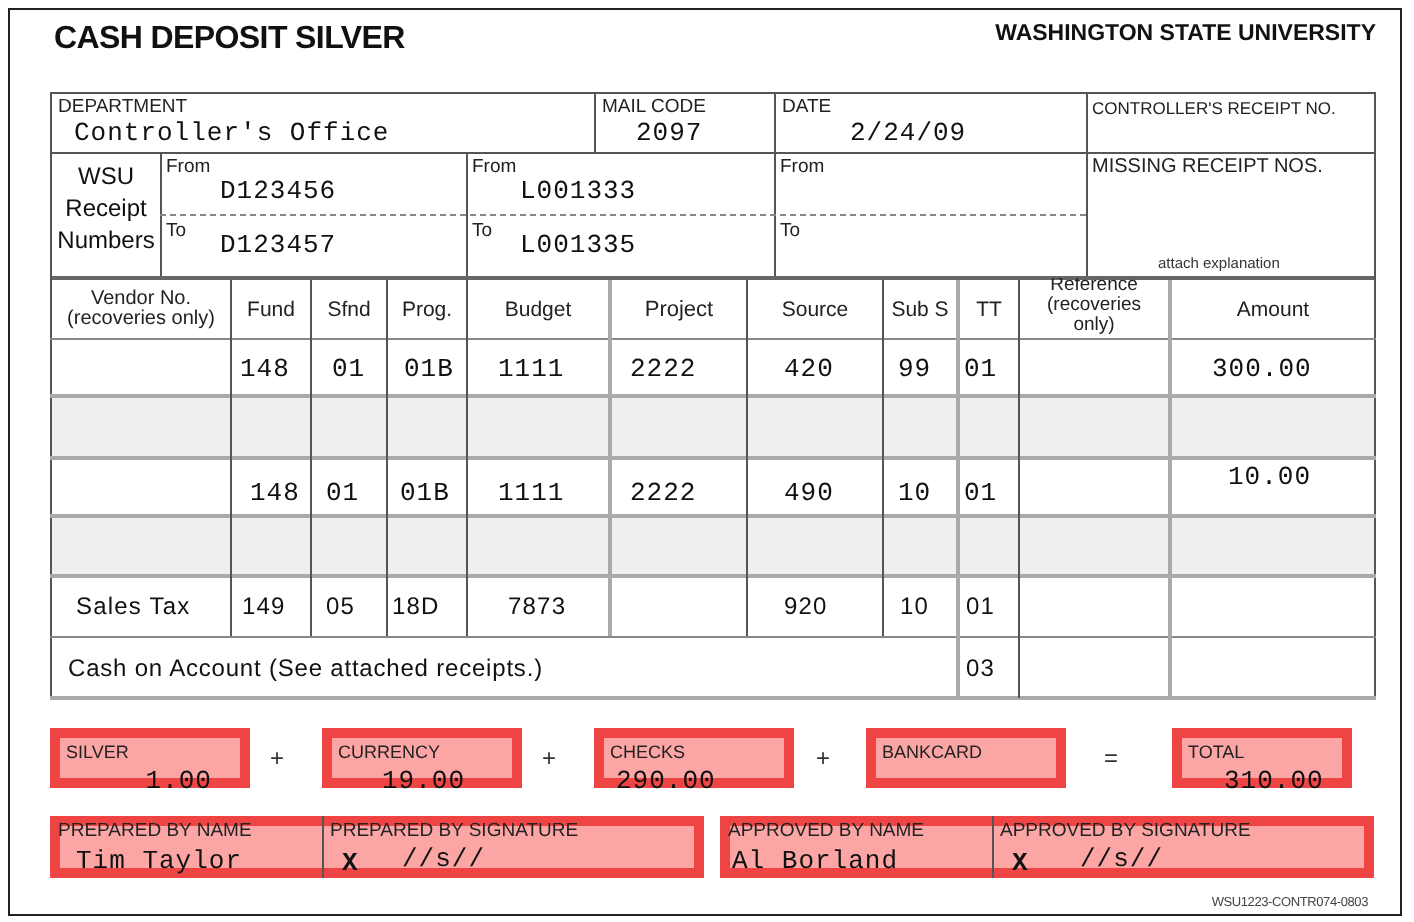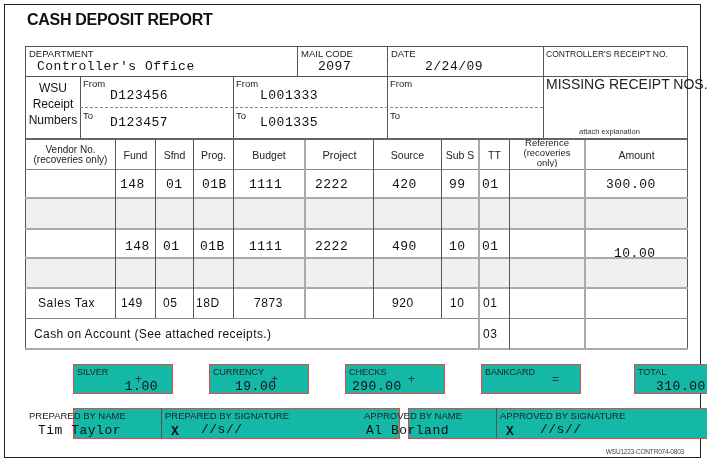--- a/index.html
+++ b/index.html
@@ -12,31 +12,32 @@
   .mono { font-family: "Liberation Mono", monospace; font-size: 13px; color: #111; letter-spacing: 0.5px; white-space: nowrap; }
   .hl { position: absolute; background: #555; height: 1px; }
   .vl { position: absolute; background: #555; width: 1px; }
   .vlg { position: absolute; background: #aaa; width: 2px; }
   .hlg { position: absolute; background: #aaa; height: 2px; }
   .dash { position: absolute; height: 0; border-top: 1px dashed #888; }
   .gray { position: absolute; background: #efefef; }
   .colhdr { position: absolute; top: 141px; height: 28px; display: flex; align-items: center; justify-content: center; text-align: center; font-size: 10px; line-height: 10px; color: #222; }
   .cell { position: absolute; height: 28px; display: flex; align-items: center; }
   .sans13 { font-family: "Liberation Sans", sans-serif; font-size: 12px; letter-spacing: 0.6px; color: #111; white-space: nowrap; }
-  .box { position: absolute; border: 1px solid #ef4444; background: #14b8a6; margin-left: 48px; }
+  .box { position: absolute; border: 5px solid #ef4444; background: #fca5a5; }
   .op { position: absolute; font-size: 12px; color: #333; }
   .footer { right: 23px; top: 448px; font-size: 6.5px; color: #444; letter-spacing: -0.2px; }
 </style>
 </head>
 <body>
 
 <div class="frame"></div>
 
-<div class="abs title">CASH DEPOSIT REPORT</div>
+<div class="abs title">CASH DEPOSIT SILVER</div>
 <div class="abs org">
+  <div>WASHINGTON STATE UNIVERSITY</div>
 </div>
 
 <div class="hl" style="left:25px; top:46px; width:663px;"></div>
 <div class="hl" style="left:25px; top:76px; width:663px;"></div>
 <div class="hl" style="left:25px; top:138px; width:663px; height:2px; background:#666;"></div>
 <div class="vl" style="left:25px; top:46px; height:303px;"></div>
 <div class="vl" style="left:687px; top:46px; height:303px;"></div>
 <div class="vl" style="left:297px; top:46px; height:30px;"></div>
 <div class="vl" style="left:387px; top:46px; height:92px;"></div>
 <div class="vl" style="left:543px; top:46px; height:92px;"></div>
@@ -66,21 +67,21 @@
 <div class="abs lbl" style="left:236px; top:79px;">From</div>
 <div class="abs mono" style="left:260px; top:88px;">L001333</div>
 <div class="abs lbl" style="left:236px; top:111px;">To</div>
 <div class="abs mono" style="left:260px; top:115px;">L001335</div>
 
 <div class="abs lbl" style="left:390px; top:79px;">From</div>
 <div class="abs mono" style="left:410px; top:88px;"></div>
 <div class="abs lbl" style="left:390px; top:111px;">To</div>
 <div class="abs mono" style="left:410px; top:115px;"></div>
 
-<div class="abs lbl" style="left:546px; top:79px; font-size:14px;">MISSING RECEIPT NOS.</div>
+<div class="abs lbl" style="left:546px; top:79px; font-size:10px;">MISSING RECEIPT NOS.</div>
 <div class="abs" style="left:579px; top:127px; font-size:7.5px; color:#333;">attach explanation</div>
 
 <div class="gray" style="left:26px; top:198px; width:661px; height:31px;"></div>
 <div class="gray" style="left:26px; top:258px; width:661px; height:30px;"></div>
 
 <div class="hl" style="left:25px; top:169px; width:663px; background:#888;"></div>
 <div class="hlg" style="left:25px; top:197px; width:663px;"></div>
 <div class="hlg" style="left:25px; top:228px; width:663px;"></div>
 <div class="hlg" style="left:25px; top:257px; width:663px;"></div>
 <div class="hlg" style="left:25px; top:287px; width:663px;"></div>
@@ -135,21 +136,21 @@
 
 <div>
   <div class="cell mono" style="left:125px; top:232px;">148</div>
   <div class="cell mono" style="left:163px; top:232px;">01</div>
   <div class="cell mono" style="left:200px; top:232px;">01B</div>
   <div class="cell mono" style="left:249px; top:232px;">1111</div>
   <div class="cell mono" style="left:315px; top:232px;">2222</div>
   <div class="cell mono" style="left:392px; top:232px;">490</div>
   <div class="cell mono" style="left:449px; top:232px;">10</div>
   <div class="cell mono" style="left:482px; top:232px;">01</div>
-  <div class="cell mono" style="left:614px; top:239px;text-align:center;">10.00</div>
+  <div class="cell mono" style="left:614px; top:224px;text-align:center;">10.00</div>
 </div>
 
 <div>
   <div class="cell sans13" style="left:38px; top:289px;">Sales Tax</div>
   <div class="cell sans13" style="left:121px; top:289px;">149</div>
   <div class="cell sans13" style="left:163px; top:289px;">05</div>
   <div class="cell sans13" style="left:196px; top:289px;">18D</div>
   <div class="cell sans13" style="left:254px; top:289px;">7873</div>
   <div class="cell sans13" style="left:392px; top:289px;">920</div>
   <div class="cell sans13" style="left:450px; top:289px;">10</div>

